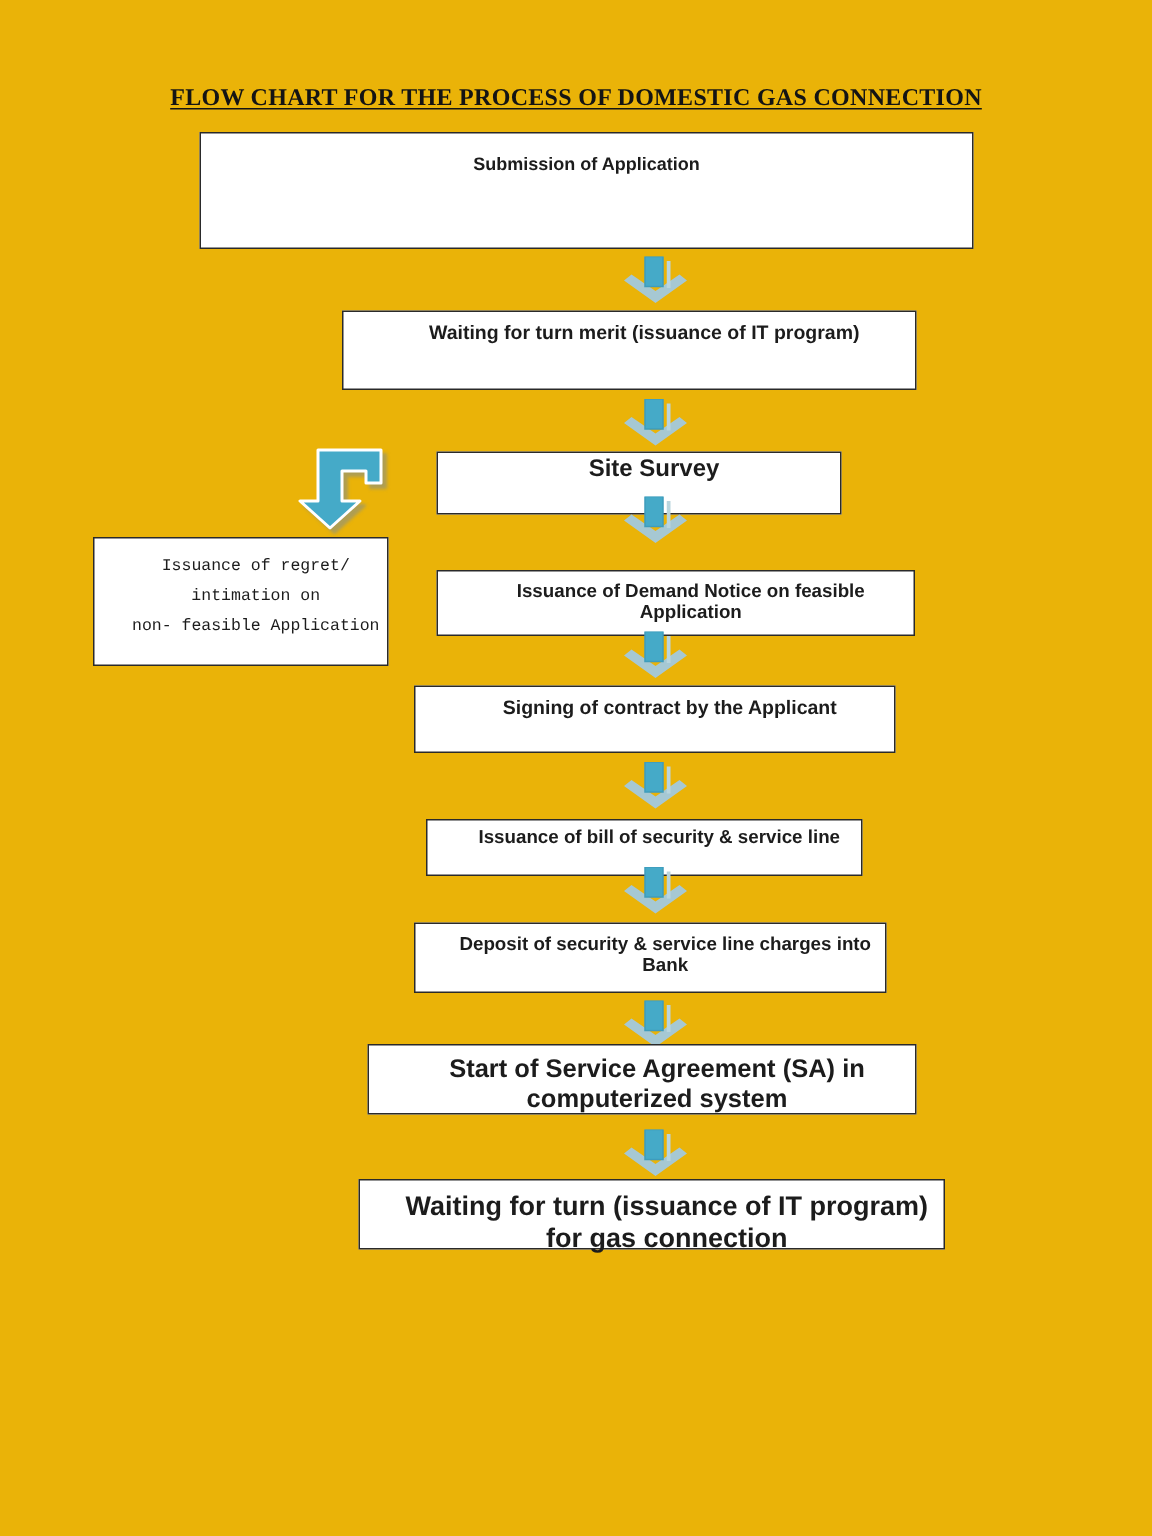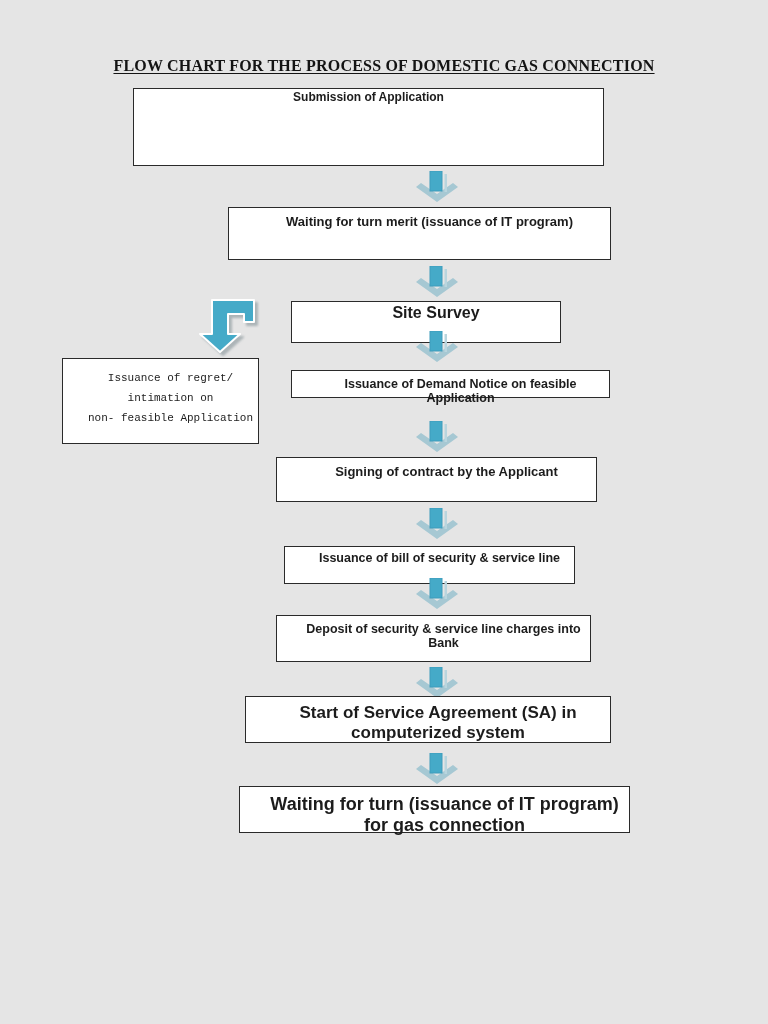--- a/index.html
+++ b/index.html
@@ -1,19 +1,19 @@
 <!DOCTYPE html>
 <html><head>
 <meta charset="utf-8">
 <style>
   html,body { margin:0; padding:0; background:#ffffff; }
   .page {
     position:relative;
     width:768px; height:1024px;
-    background:#e5e5e5;
+    background:#eab308;
     font-family:"Liberation Sans", sans-serif;
     overflow:hidden;
   }
   .doc-title {
     position:absolute; left:0; right:0; top:57px;
     text-align:center;
     font-family:"Liberation Serif", serif;
     font-weight:bold;
     font-size:16px;
     letter-spacing:0.2px;
@@ -25,29 +25,29 @@
     position:absolute;
     box-sizing:border-box;
     background:#ffffff;
     border:1.6px solid #2a2a2a;
     color:#1c1c1c;
     text-align:center;
     font-weight:700;
     padding-left:20px;
   }
   .fbox.toppad { padding-top:6px; }
-  .box-submission { left:133px; top:88px;  width:471px; height:78px; padding:0 10px 0 10px; }
+  .box-submission { left:133px; top:88px;  width:516px; height:78px; padding:12px 10px 0 10px; }
   .box-submission .sub-head { font-size:12px; font-weight:700; line-height:17px; }
   .box-submission .sub-body { font-weight:600; line-height:19px; margin-top:1px; }
   .box-submission .seg-small { font-size:9.5px; }
   .box-submission .seg-large { font-size:12px; }
   .box-waiting-merit      { left:228px; top:207px; width:383px; height:53px; font-size:13px; }
   .box-site-survey        { left:291px; top:301px; width:270px; height:42px; font-size:16px; line-height:22px; }
   .box-regret             { left:62px;  top:358px; width:197px; height:86px; font-weight:400; font-size:11px; line-height:20px; padding-top:9px;font-family:Liberation Mono, monospace; }
-  .box-demand-notice      { left:291px; top:370px; width:319px; height:28px; font-size:12.5px; }
+  .box-demand-notice      { left:291px; top:380px; width:319px; height:44px; font-size:12.5px; }
   .box-signing            { left:276px; top:457px; width:321px; height:45px; font-size:13px; }
   .box-bill-security      { left:284px; top:546px; width:291px; height:38px; font-size:12.5px; line-height:22px; }
   .box-deposit            { left:276px; top:615px; width:315px; height:47px; font-size:12.5px; }
   .box-service-agreement  { left:245px; top:696px; width:366px; height:47px; font-size:17px; }
   .box-waiting-connection { left:239px; top:786px; width:391px; height:47px; font-size:18px; padding-top:7px; }
   .arrow {
     position:absolute; left:415px; width:44px; height:32px;
   }
   .a1 { top:171px; } .a2 { top:266px; } .a3 { top:331px; } .a4 { top:421px; }
   .a5 { top:508px; } .a6 { top:578px; } .a7 { top:667px; } .a8 { top:753px; }

